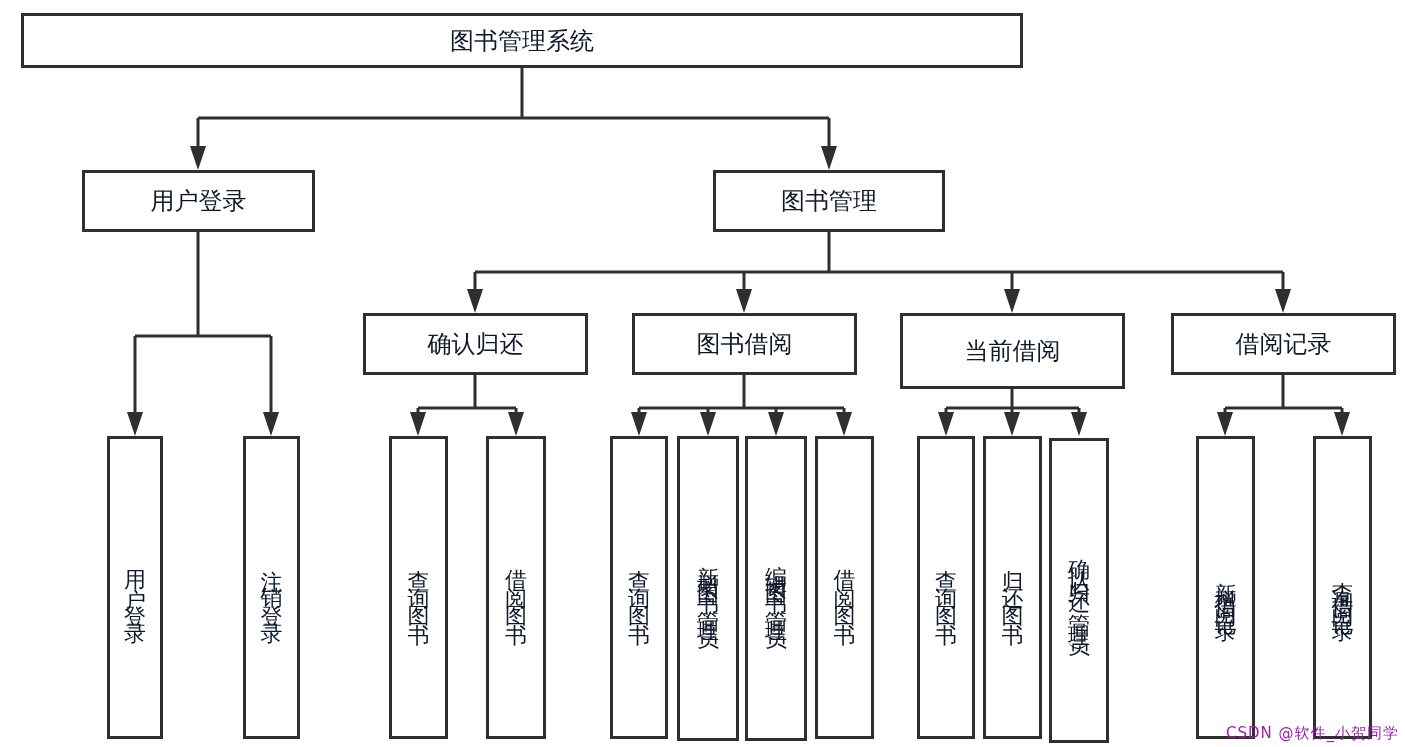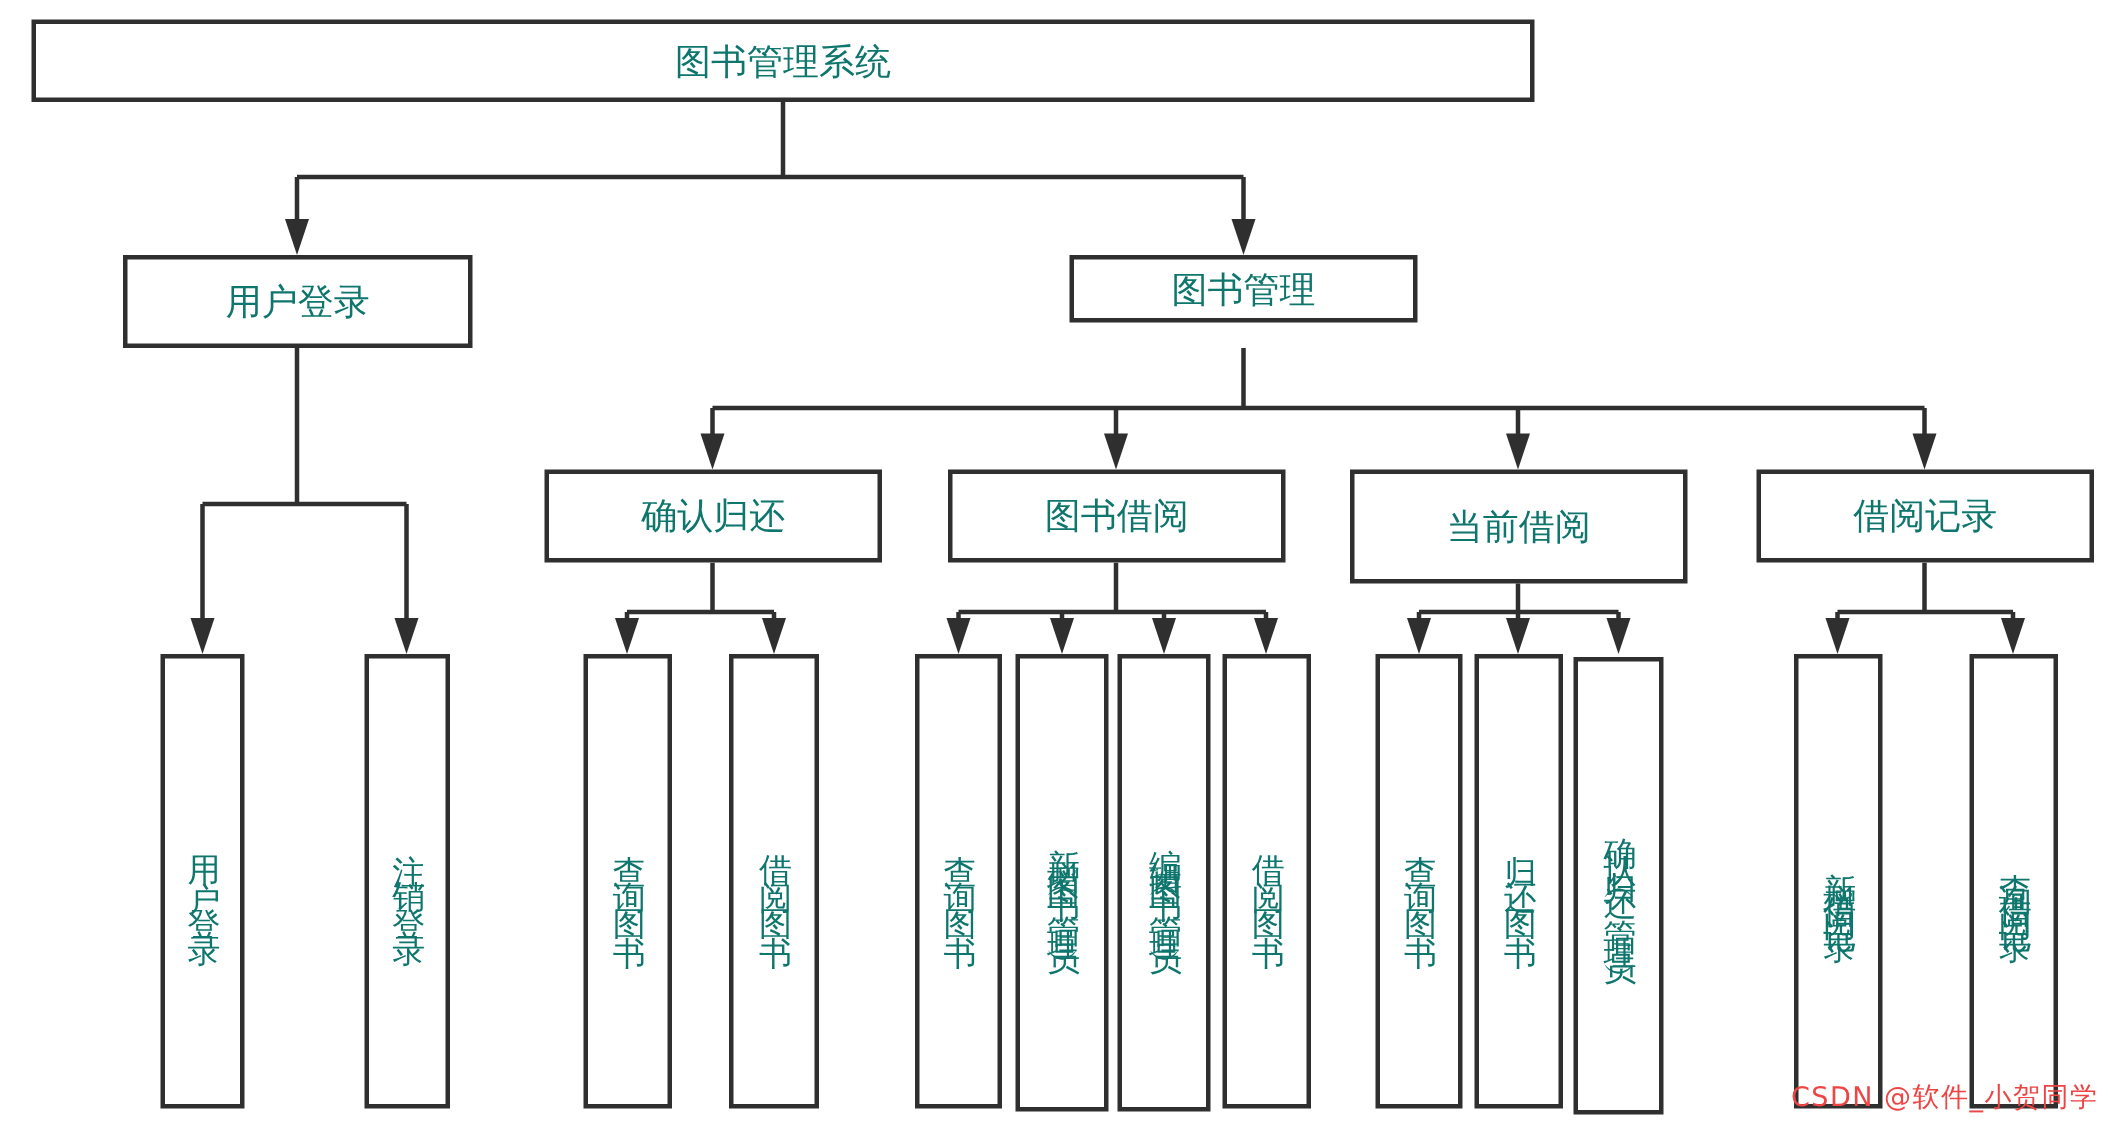--- a/index.html
+++ b/index.html
@@ -16,38 +16,38 @@
   .node {
     position: absolute;
     box-sizing: border-box;
     border: 3px solid #2f2f2f;
     background: #ffffff;
     display: flex;
     align-items: center;
     justify-content: center;
     font-size: 24px;
     line-height: 1;
-    color: #0f766e;
+    color: #0f172a;
     white-space: nowrap;
   }
   .leaf {
     writing-mode: vertical-rl;
     text-orientation: mixed;
     font-size: 22px;
   }
   .ls-a { letter-spacing: 18px; } 
   .ls-b { letter-spacing: 8px;  } 
   .ls-c { letter-spacing: 11px; } 
   .ls-d { letter-spacing: 9px;  } 
   .watermark {
     position: absolute;
     right: 6px;
     bottom: 4px;
-    font-size: 18px;
-    color: #ef4444;
+    font-size: 15px;
+    color: #a21caf;
     letter-spacing: 1px;
     z-index: 5;
     white-space: nowrap;
   }
 </style>
 </head>
 <body>
 
 <div class="canvas">
 
@@ -90,21 +90,21 @@
       <polygon points="1004,412 1020,412 1012,436"></polygon>
       <polygon points="1071,412 1087,412 1079,436"></polygon>
       <polygon points="1217,412 1233,412 1225,436"></polygon>
       <polygon points="1334,412 1350,412 1342,436"></polygon>
     </g>
   </svg>
 
   <div class="node" style="left:21px; top:13px; width:1002px; height:55px;">图书管理系统</div>
 
   <div class="node" style="left:82px; top:170px; width:233px; height:62px;">用户登录</div>
-  <div class="node" style="left:713px; top:170px; width:232px; height:45px;">图书管理</div>
+  <div class="node" style="left:713px; top:170px; width:232px; height:62px;">图书管理</div>
 
   <div class="node" style="left:363px; top:313px; width:225px; height:62px;">确认归还</div>
   <div class="node" style="left:632px; top:313px; width:225px; height:62px;text-align:center;">图书借阅</div>
   <div class="node" style="left:900px; top:313px; width:225px; height:76px;">当前借阅</div>
   <div class="node" style="left:1171px; top:313px; width:225px; height:62px;">借阅记录</div>
 
   <div class="node leaf ls-a" style="left:107px; top:436px; width:56px; height:303px;">用户登录</div>
   <div class="node leaf ls-a" style="left:243px; top:436px; width:57px; height:303px;">注销登录</div>
 
   <div class="node leaf ls-a" style="left:389px; top:436px; width:59px; height:303px;">查询图书</div>

